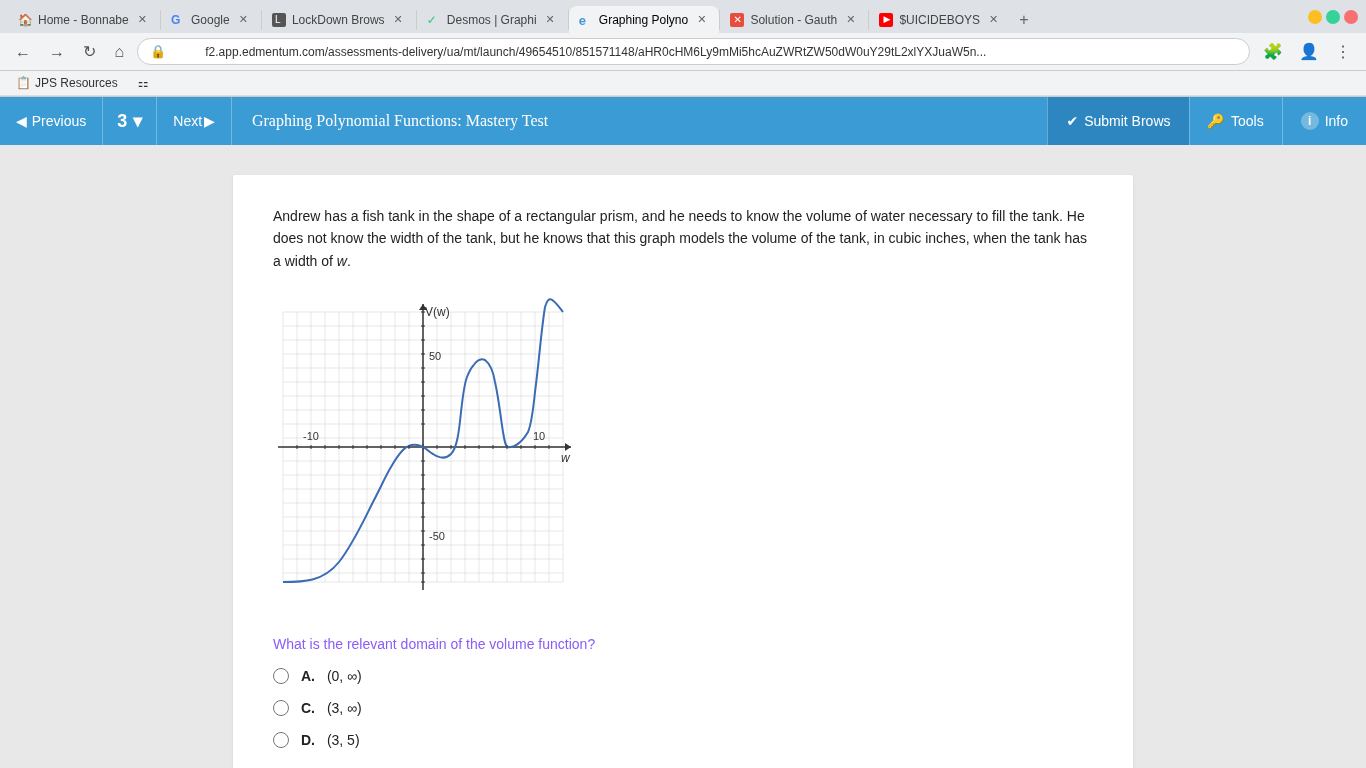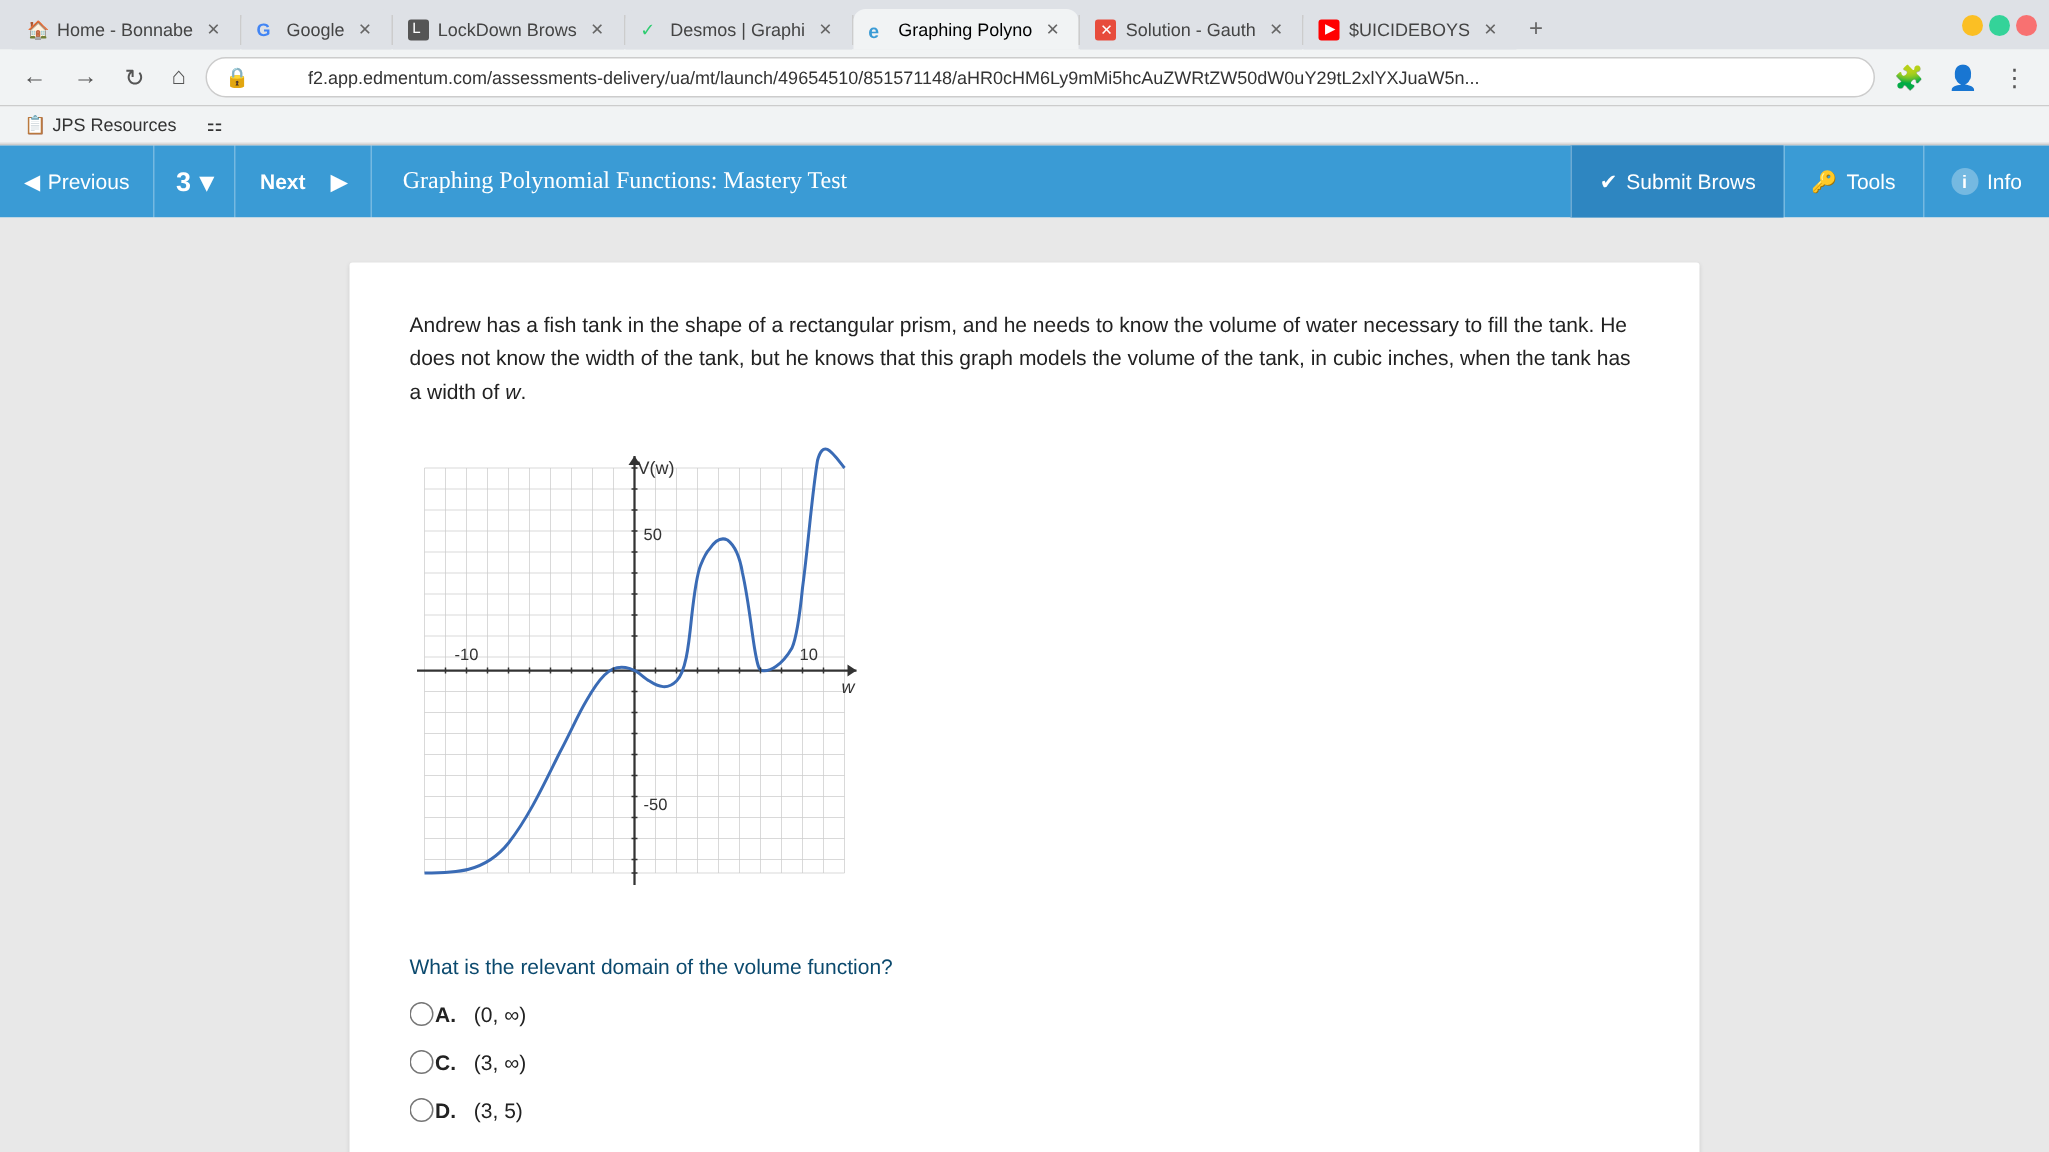--- a/index.html
+++ b/index.html
@@ -29,41 +29,41 @@
     .browser-actions { display: flex; gap: 6px; align-items: center; }
     .browser-action-btn { background: none; border: none; cursor: pointer; color: #555; font-size: 16px; padding: 3px 5px; border-radius: 3px; }
 
     .bookmarks-bar { display: flex; align-items: center; padding: 3px 10px; gap: 8px; background: #f1f3f4; border-bottom: 1px solid #ddd; font-size: 12px; }
     .bookmark-item { display: flex; align-items: center; gap: 4px; padding: 2px 6px; border-radius: 3px; cursor: pointer; color: #333; }
 
     
     .assessment-header { background: #3a9bd5; display: flex; align-items: center; height: 48px; padding: 0; color: white; }
     .nav-prev { display: flex; align-items: center; gap: 5px; padding: 0 16px; height: 100%; cursor: pointer; border-right: 1px solid rgba(255,255,255,0.3); font-size: 14px; font-weight: 500; }
     .question-num { display: flex; align-items: center; gap: 6px; padding: 0 14px; height: 100%; cursor: pointer; border-right: 1px solid rgba(255,255,255,0.3); font-size: 18px; font-weight: bold; }
-    .nav-next { display: flex; align-items: center; gap: 17px; padding: 0 16px; height: 100%; cursor: pointer; border-right: 1px solid rgba(255,255,255,0.3); font-size: 14px; font-weight: 700; }
+    .nav-next { display: flex; align-items: center; gap: 2px; padding: 0 16px; height: 100%; cursor: pointer; border-right: 1px solid rgba(255,255,255,0.3); font-size: 14px; font-weight: 400; }
     .test-title { flex: 1; padding: 0 20px; font-size: 16px; font-weight: 500; font-family: Liberation Serif, serif; }
     .header-actions { display: flex; align-items: center; height: 100%; }
     .submit-btn { display: flex; align-items: center; gap: 6px; padding: 0 18px; height: 100%; cursor: pointer; background: #2e86c1; font-size: 14px; font-weight: 500; border-left: 1px solid rgba(255,255,255,0.3); }
     .tools-btn { display: flex; align-items: center; gap: 6px; padding: 0 18px; height: 100%; cursor: pointer; border-left: 1px solid rgba(255,255,255,0.3); font-size: 14px; font-weight: 500; }
     .info-btn { display: flex; align-items: center; gap: 6px; padding: 0 18px; height: 100%; cursor: pointer; border-left: 1px solid rgba(255,255,255,0.3); font-size: 14px; font-weight: 500; }
 
     
     .content-area { background: #e8e8e8; min-height: calc(768px - 48px - 88px - 32px); padding: 30px; display: flex; justify-content: center; }
     .question-card { background: white; width: 900px; max-width: 100%; padding: 30px 40px; border-radius: 2px; box-shadow: 0 1px 3px rgba(0,0,0,0.1); }
     .question-text { font-size: 14px; line-height: 1.6; color: #222; margin-bottom: 20px; }
     .question-text em { font-style: italic; }
 
     
     .graph-container { margin: 10px 0 24px 0; display: flex; justify-content: flex-start; }
     .graph-svg { border: none; }
 
     
-    .sub-question-text { font-size: 14px; color: #0c4a6e; margin-bottom: 16px; }
+    .sub-question-text { font-size: 14px; color: #8b5cf6; margin-bottom: 16px; }
     .answer-choices { display: flex; flex-direction: column; gap: 16px; }
-    .answer-choice { display: flex; align-items: flex-end; gap: 1px; font-size: 14px; color: #222; }
+    .answer-choice { display: flex; align-items: flex-end; gap: 12px; font-size: 14px; color: #222; }
     .answer-choice input[type=radio] { width: 16px; height: 16px; cursor: pointer; accent-color: #3a9bd5; }
     .choice-letter { font-weight: bold; min-width: 20px; }
     .choice-text { font-size: 14px; }
   </style>
 </head>
 <body>
 
 <div class="browser-chrome">
 
   <div class="tab-bar">

